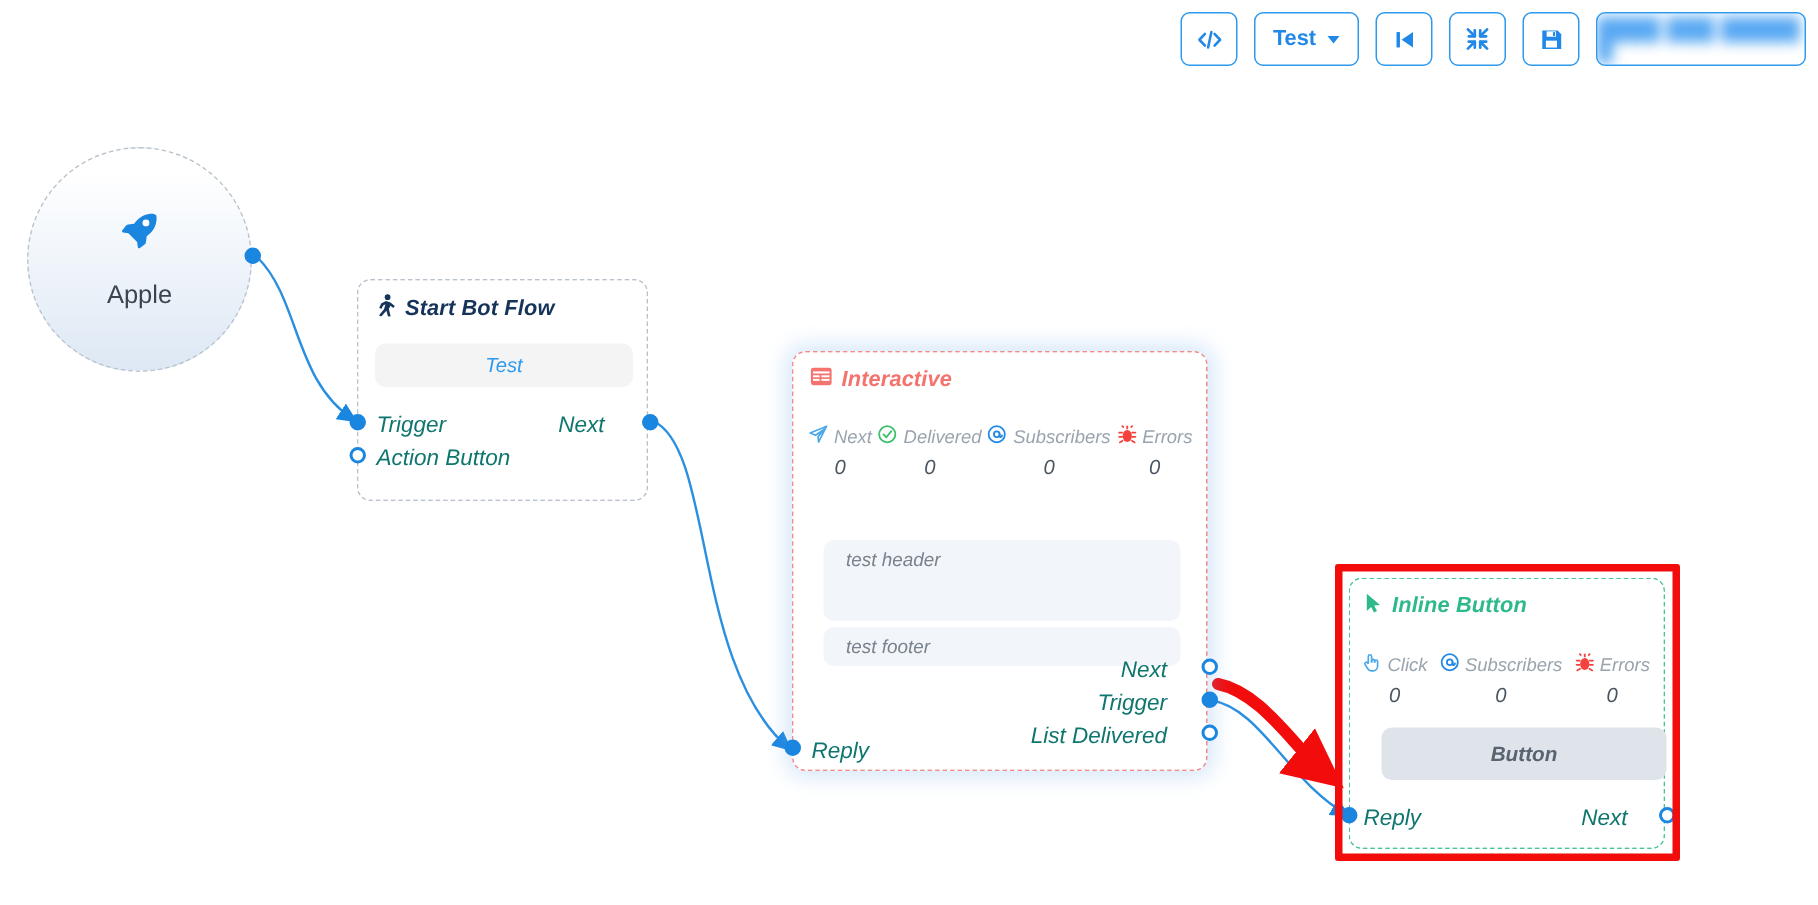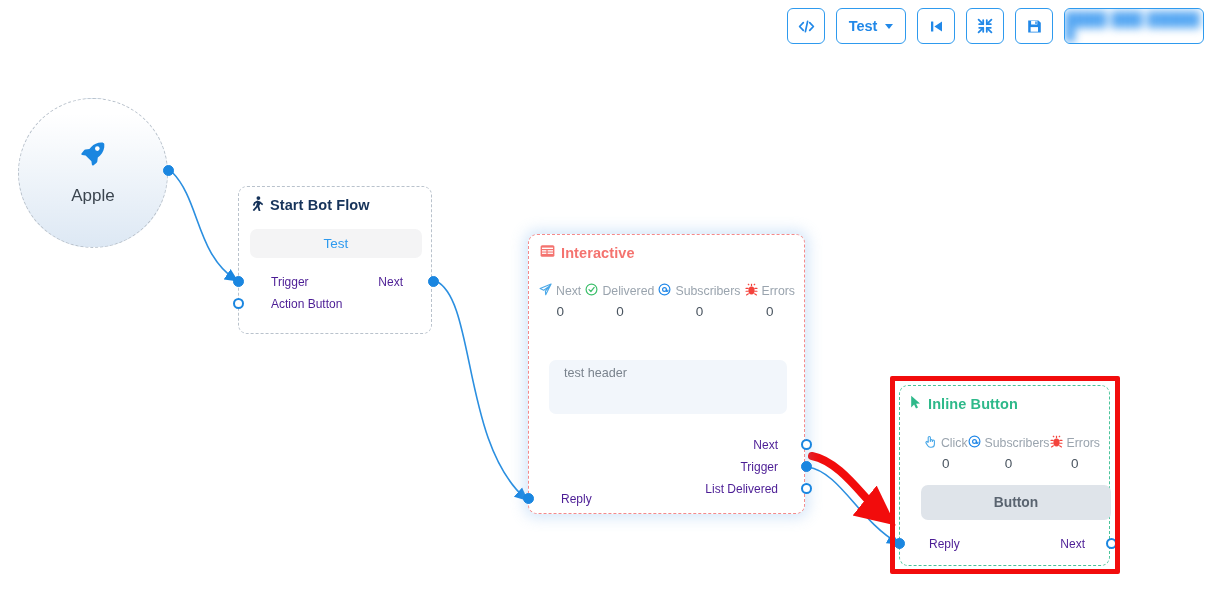--- a/index.html
+++ b/index.html
@@ -104,20 +104,21 @@
     color: #3b454f;
   }
 
   
   .node {
     position: absolute;
     background: #ffffff;
     border-radius: 9px;
     box-sizing: border-box;
     z-index: 20;
+    font-style: italic;
   }
   .node-title {
     display: flex;
     align-items: center;
     gap: 6px;
     font-size: 14.5px;
     font-weight: bold;
     letter-spacing: .1px;
   }
   .stats-row {
@@ -143,23 +144,22 @@
   }
   .msgbox {
     background: #f2f6fb;
     border-radius: 7px;
     color: #7a838d;
     font-size: 12.6px;
     box-sizing: border-box;
   }
   .port-label {
     position: absolute;
-    font-size: 12px;
-    color: #4c1d95;
-    margin-left: 20px;
+    font-size: 15px;
+    color: #0f766e;
   }
   .port {
     position: absolute;
     width: 11px;
     height: 11px;
     border-radius: 50%;
     box-sizing: border-box;
     z-index: 30;
     cursor: pointer;
   }
@@ -251,21 +251,21 @@
   }
   #node-inline .node-title {
     position: absolute;
     left: 10px; top: 9px;
     color: #2eb98a;
   }
   #node-inline .stats-row {
     position: absolute;
     left: 8px; top: 49px;
     width: 192px;
-    justify-content: flex-end;
+    justify-content: space-between;
   }
   #node-inline .big-button {
     position: absolute;
     left: 21px; top: 99px;
     width: 190px; height: 35px;
     background: #dfe4ea;
     border-radius: 7px;
     display: flex; align-items: center; justify-content: center;
     font-size: 13.8px; font-weight: bold; color: #5a6470;
     cursor: pointer;
@@ -455,20 +455,23 @@
           </span>
           <span>Errors</span>
         </div>
         <div class="stat-val">0</div>
       </div>
     </div>
 
     <div class="msgbox" id="msg-body">
       <span>test header</span>
     </div>
+    <div class="msgbox" id="msg-footer">
+      <span>test footer</span>
+    </div>
 
     <span class="port-label" style="left:12px; top:257px;">Reply</span>
     <div class="port filled" style="left:-6px; top:258px;"></div>
 
     <span class="port-label" style="right:26px; top:203px;">Next</span>
     <div class="port hollow" style="left:272px; top:204px;"></div>
 
     <span class="port-label" style="right:26px; top:225px;">Trigger</span>
     <div class="port filled" style="left:272px; top:226px;"></div>
 

